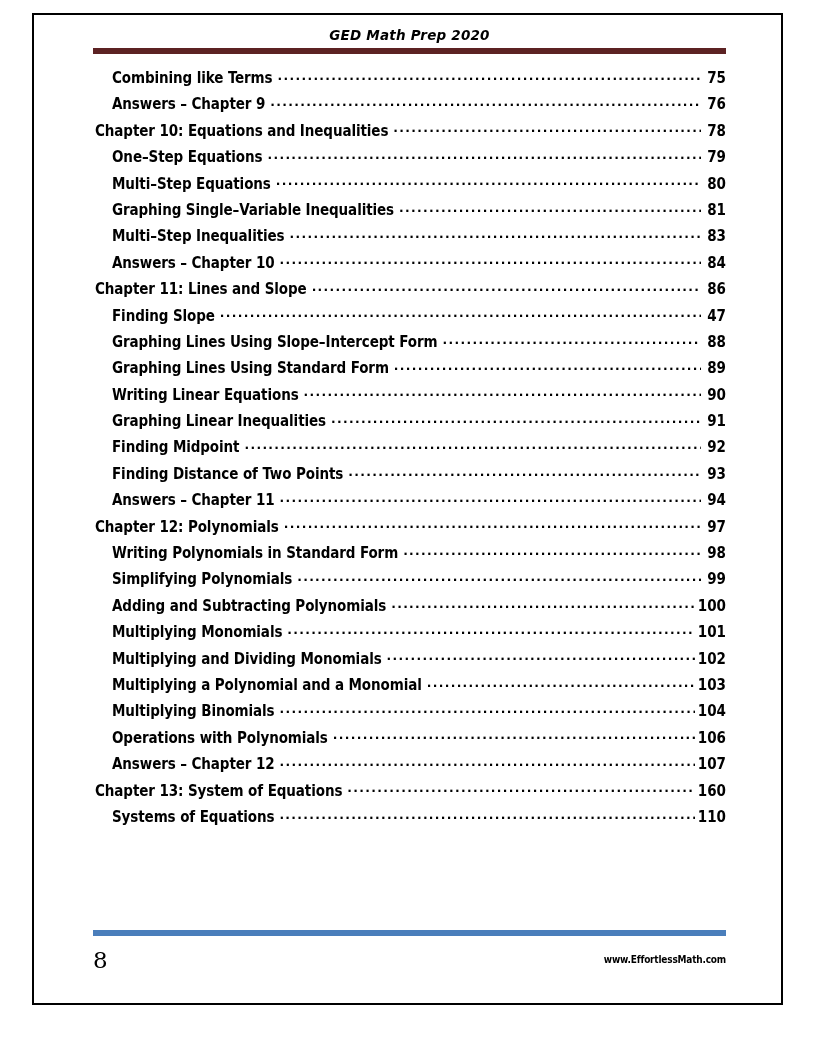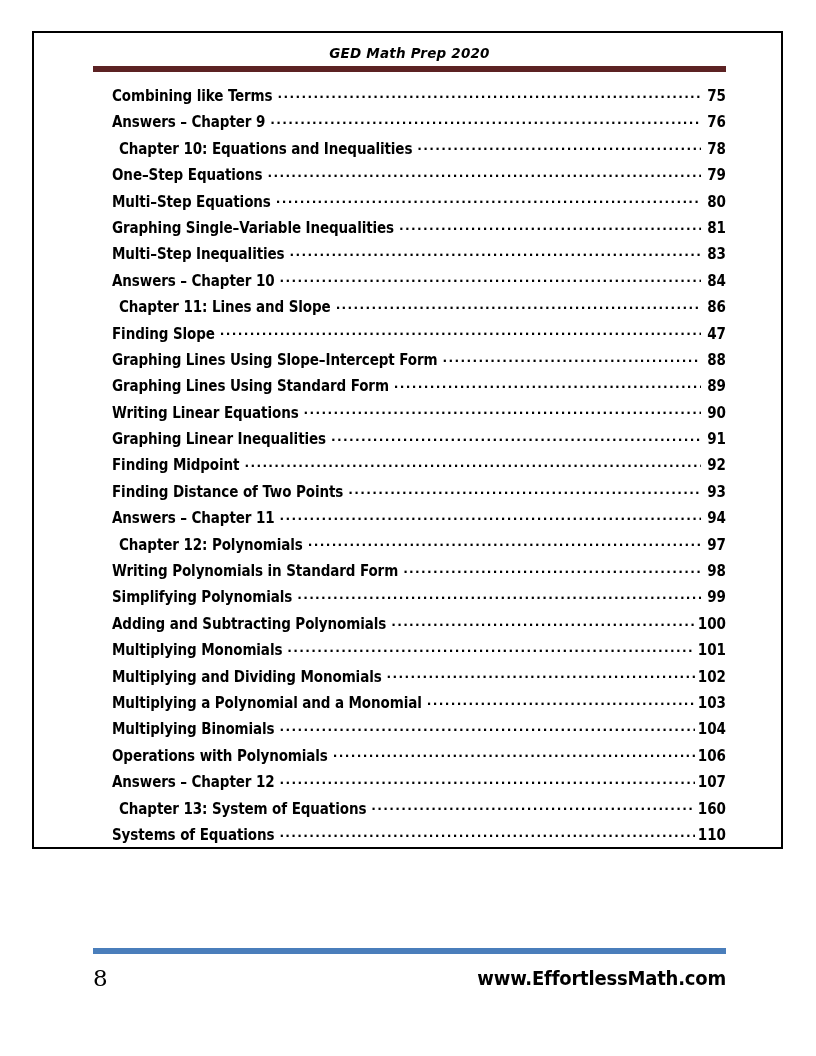--- a/index.html
+++ b/index.html
@@ -13,23 +13,23 @@
     height: 1056px;
     font-family: "DejaVu Sans", sans-serif;
     position: relative;
     overflow: hidden;
   }
 
   
   .page-frame {
     position: absolute;
     left: 32px;
-    top: 31px;
+    top: 13px;
     width: 751px;
-    height: 818px;
+    height: 992px;
     border: 2px solid #000000;
     box-sizing: border-box;
     background: #ffffff;
   }
 
   
   .page-inner {
     position: absolute;
     left: 59px;   
     top: 12px;
@@ -100,21 +100,21 @@
   .toc-entry .pageno {
     flex: 0 0 auto;
     font-weight: bold;
     font-family: "DejaVu Sans Condensed", "DejaVu Sans", sans-serif;
     text-align: right;
     min-width: 22px;
     padding-left: 2px;
   }
 
   
-  .level-chapter { padding-left: 2px; margin-left: 24px; }
+  .level-chapter { padding-left: 2px; }
   .level-section { padding-left: 19px; }
 
   
   .footer-block {
     position: absolute;
     left: 59px;
     width: 633px;
     top: 915px;
   }
   .footer-rule {
@@ -131,21 +131,21 @@
   }
   .footer-pageno {
     font-family: "DejaVu Serif", serif;
     font-size: 23px;
     color: #000000;
     line-height: 1;
   }
   .footer-site {
     font-family: "DejaVu Sans Condensed", "DejaVu Sans", sans-serif;
     font-weight: bold;
-    font-size: 20px;
+    font-size: 10px;
     letter-spacing: -0.2px;
     color: #000000;
     line-height: 1;
   }
 </style>
 </head>
 <body>
 
 <div class="page-frame">
 

